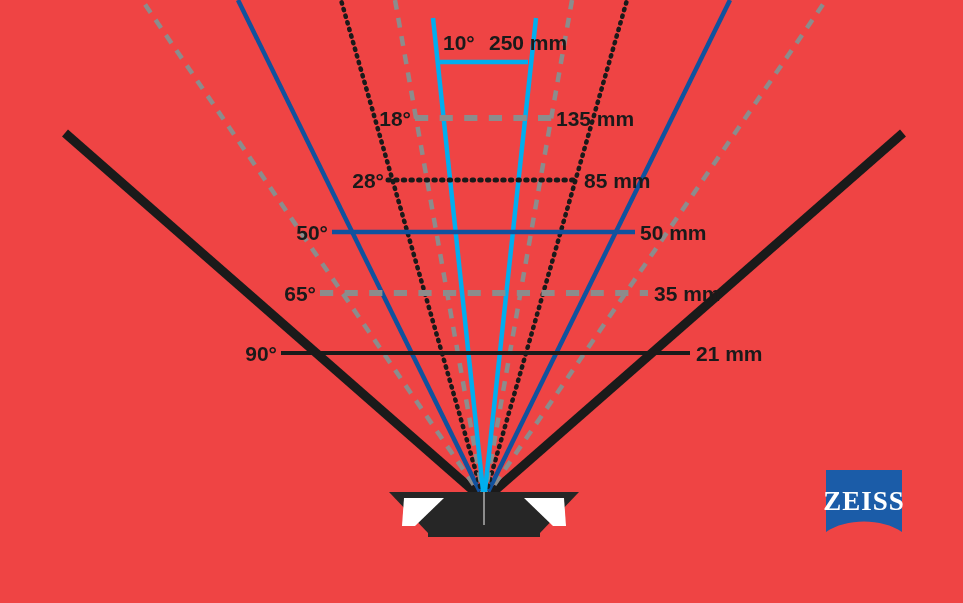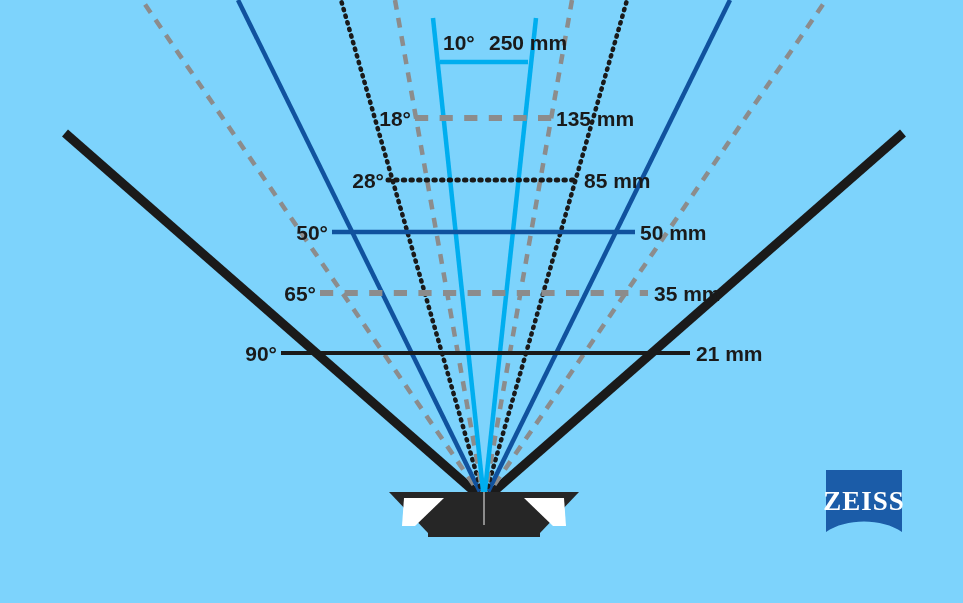--- a/index.html
+++ b/index.html
@@ -10,21 +10,21 @@
   body {
     width: 963px;
     height: 603px;
     overflow: hidden;
     font-family: "Liberation Sans", sans-serif;
   }
   #diagram-root {
     position: relative;
     width: 963px;
     height: 603px;
-    background: #7dd3fc;
+    background: #ef4444;
   }
   svg#fov-svg {
     position: absolute;
     left: 0;
     top: 0;
     width: 963px;
     height: 603px;
     display: block;
   }
   .lbl {

